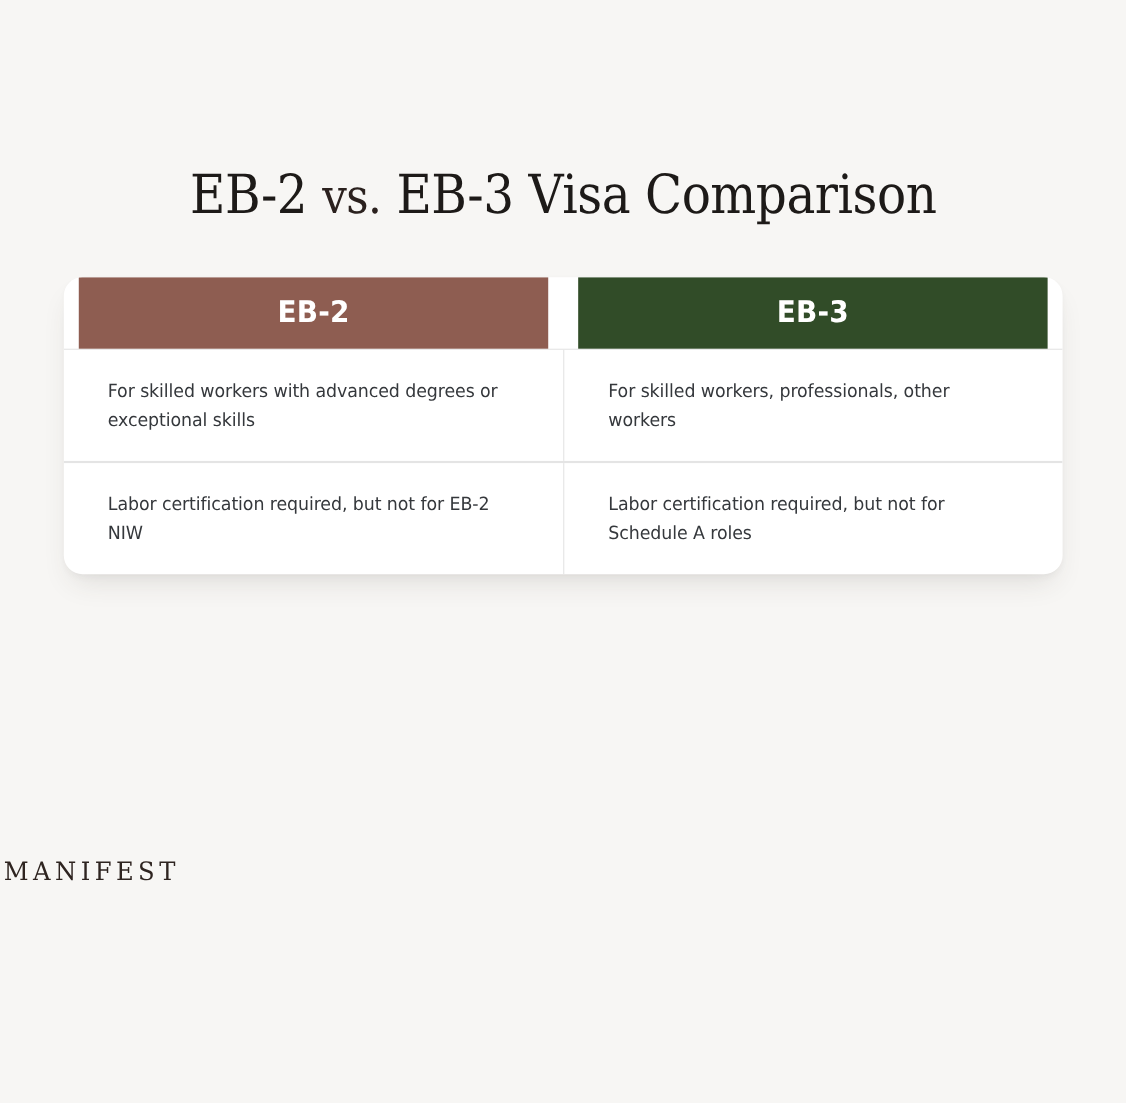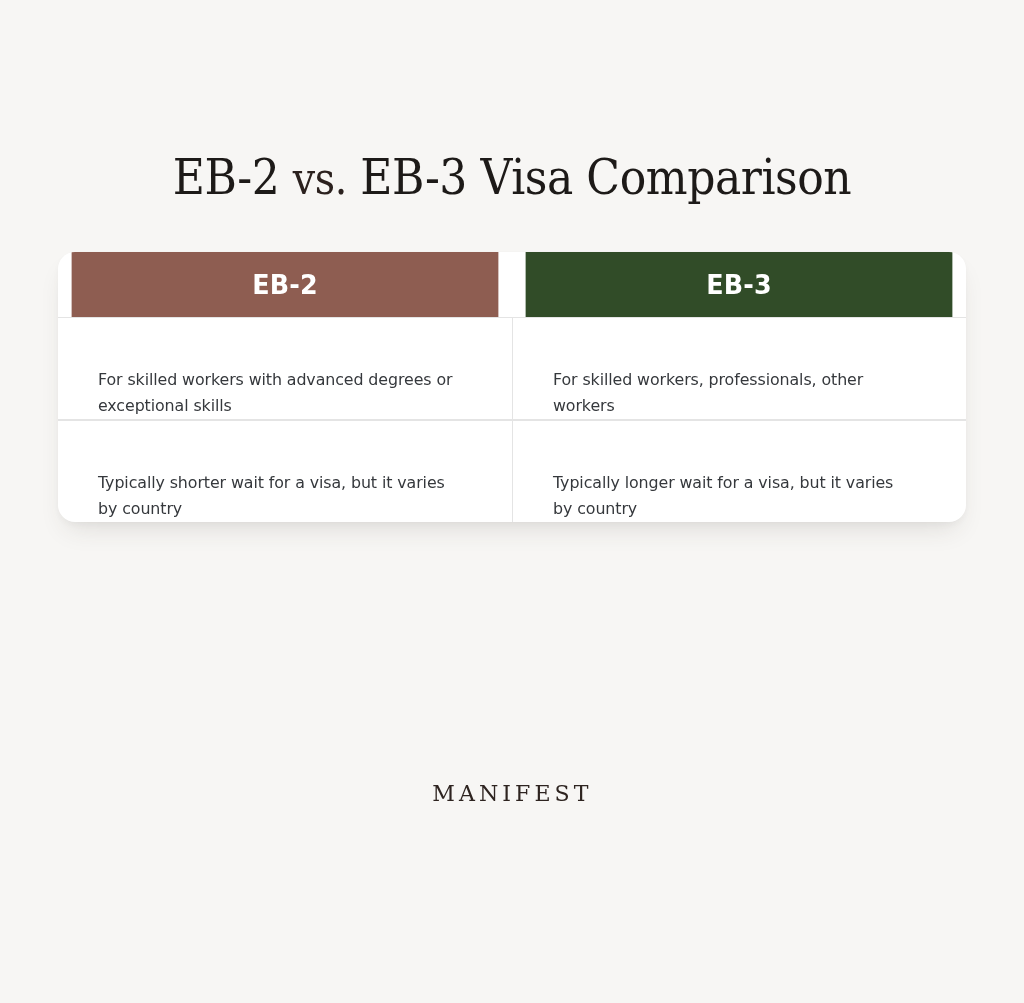--- a/index.html
+++ b/index.html
@@ -83,21 +83,21 @@
     display: flex;
     border-top: 1px solid #e4e4e4;
   }
   .body-row:first-of-type { border-top: none; }
 
   .body-cell {
     flex: 0 0 50%;
     box-sizing: border-box;
     height: 101px;
     display: flex;
-    align-items: flex-end;
+    align-items: center;
     padding: 0 40px 0 40px;
   }
   .body-cell.right {
     border-left: 1px solid #e4e4e4;
   }
   .cell-text {
     font-family: "DejaVu Sans", "Liberation Sans", sans-serif;
     font-size: 16.5px;
     line-height: 26px;
     color: #35383c;
@@ -105,21 +105,20 @@
     transform: scaleX(0.96);
     transform-origin: left center;
   }
 
   
   .footer {
     position: absolute;
     top: 780px;
     left: 0;
     width: 1024px;
-    text-align: center;
   }
   .wordmark {
     font-family: "DejaVu Serif", "Liberation Serif", serif;
     font-weight: 400;
     font-size: 23px;
     letter-spacing: 4.2px;
     color: #2e2420;
     transform: scaleX(0.96);
     display: inline-block;
   }
@@ -149,29 +148,29 @@
         <span class="cell-text">For skilled workers with advanced degrees or exceptional skills</span>
       </div>
       <div class="body-cell right">
         <span class="cell-text">For skilled workers, professionals, other workers</span>
       </div>
     </div>
 
     <div class="body-row">
     </div>
 
-
     <div class="body-row">
       <div class="body-cell left">
-        <span class="cell-text">Typically shorter wait for a visa, but it varies by country</span>
+        <span class="cell-text">Labor certification required, but not for EB-2 NIW</span>
       </div>
       <div class="body-cell right">
-        <span class="cell-text">Typically longer wait for a visa, but it varies by country</span>
+        <span class="cell-text">Labor certification required, but not for Schedule A roles</span>
       </div>
     </div>
+
 
   </div>
 
   <div class="footer">
     <span class="wordmark">MANIFEST</span>
   </div>
 
 </div>
 
 </body></html>

